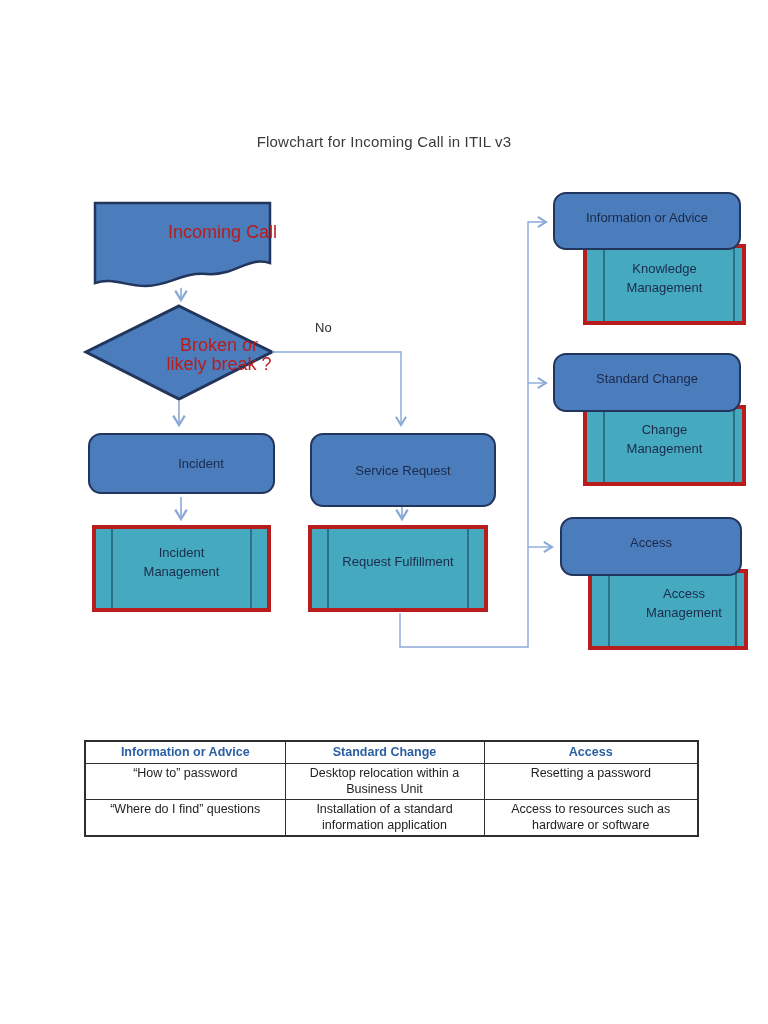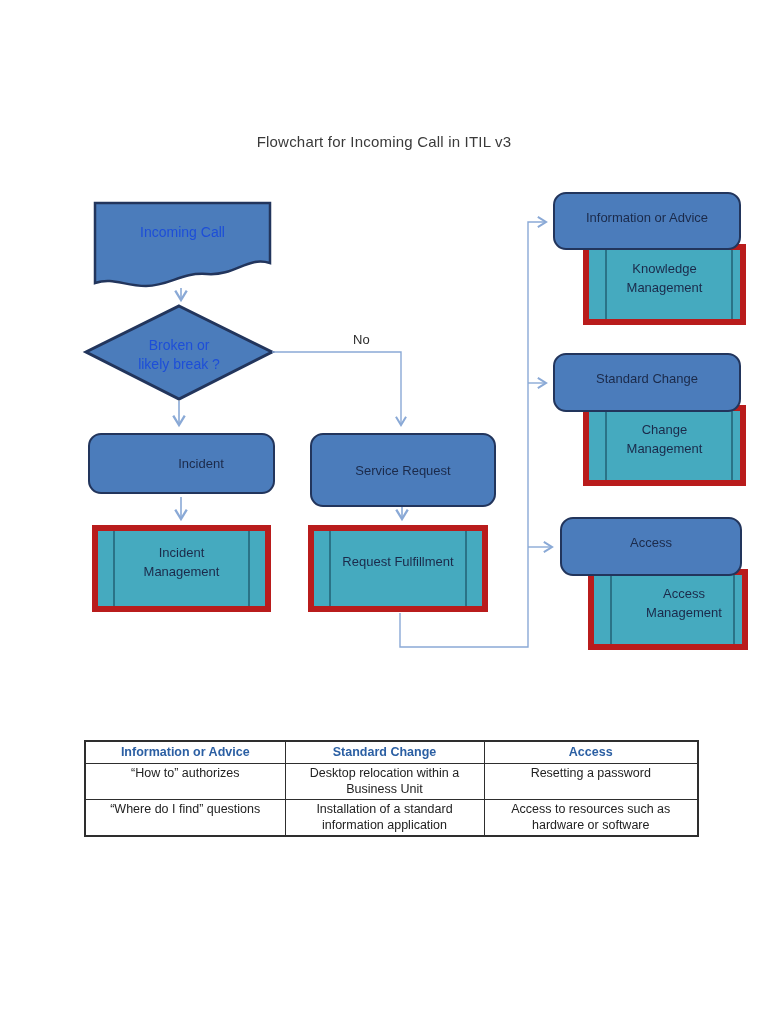--- a/index.html
+++ b/index.html
@@ -7,32 +7,32 @@
     position:relative;width:768px;height:1024px;background:#ffffff;overflow:hidden;
     font-family:"Liberation Sans","DejaVu Sans",sans-serif;
   }
   .page-title{
     position:absolute;left:0;top:90px;width:768px;text-align:center;
     font-size:15px;color:#3a3a3a;letter-spacing:.2px;margin-top:43px;
   }
   svg.flow-layer{position:absolute;left:0;top:0;z-index:1;pointer-events:none;}
   .shape-label{
     position:absolute;z-index:2;display:flex;flex-direction:column;align-items:center;justify-content:center;
-    text-align:center;font-size:14px;color:#1d4ed8;line-height:19px;pointer-events:none;
+    text-align:center;font-size:18px;color:#b91c1c;line-height:19px;pointer-events:none;padding-left:40px;
   }
   .node{
     position:absolute;display:flex;align-items:center;justify-content:center;text-align:center;
     font-size:13px;color:#1b2a4a;line-height:19px;box-sizing:border-box;
   }
   .node-blue{
     background:#4b7cbb;border:2.5px solid #22355c;border-radius:13px;z-index:3;
   }
   .node-blue.rcol{padding-bottom:8px;}
   .node-teal{
-    background:#45aabf;border:6px solid #b91c1c;z-index:2;padding-bottom:14px;
+    background:#45aabf;border:4px solid #b91c1c;z-index:2;padding-bottom:14px;
   }
   .bar{position:absolute;top:0;bottom:0;width:2px;background:#2a7387;}
   .bar-l{left:15px;} .bar-r{right:15px;}
   .rteal .bar-l{left:16px;} .rteal .bar-r{right:7px;}
   .lbl-narrow{display:inline-block;max-width:118px;}
   .edge-label{position:absolute;z-index:2;font-size:13px;color:#2b2b2b;}
   .itil-table{
     position:absolute;left:84px;top:740px;width:613px;z-index:2;
     border-collapse:collapse;table-layout:fixed;
     font-size:12.5px;color:#222;
@@ -74,21 +74,21 @@
     <path d="M528 547 L552 547" fill="none" stroke="#8aa9d6" stroke-width="1.4" marker-end="url(#arrow)"></path>
   </svg>
 
   <div class="shape-label" style="left:95px;top:203px;width:175px;height:58px;">Incoming Call</div>
 
   <div class="shape-label" style="left:109px;top:330px;width:140px;height:44px;justify-content:flex-end;">
     <span>Broken or</span>
     <span>likely break ?</span>
   </div>
 
-  <div class="edge-label" style="left:315px;top:332px;margin-left:38px;">No</div>
+  <div class="edge-label" style="left:315px;top:320px;">No</div>
   <div class="edge-label" style="left:133px;top:415px;margin-top:48px;">YES</div>
 
   <div class="node node-blue" style="left:88px;top:433px;width:187px;height:61px;padding-left:39px;">
     <span>Incident</span>
   </div>
   <div class="node node-blue" style="left:310px;top:433px;width:186px;height:74px;">
     <span>Service Request</span>
   </div>
   <div class="node node-blue rcol" style="left:553px;top:192px;width:188px;height:58px;">
     <span>Information or Advice</span>
@@ -134,21 +134,21 @@
     </colgroup>
     <thead>
       <tr>
         <th>Information or Advice</th>
         <th>Standard Change</th>
         <th>Access</th>
       </tr>
     </thead>
     <tbody>
       <tr>
-        <td>“How to” authorizes</td>
+        <td>“How to” password</td>
         <td>Desktop relocation within a Business Unit</td>
         <td>Resetting a password</td>
       </tr>
       <tr>
         <td>“Where do I find” questions</td>
         <td>Installation of a standard information application</td>
         <td>Access to resources such as hardware or software</td>
       </tr>
     </tbody>
   </table>

